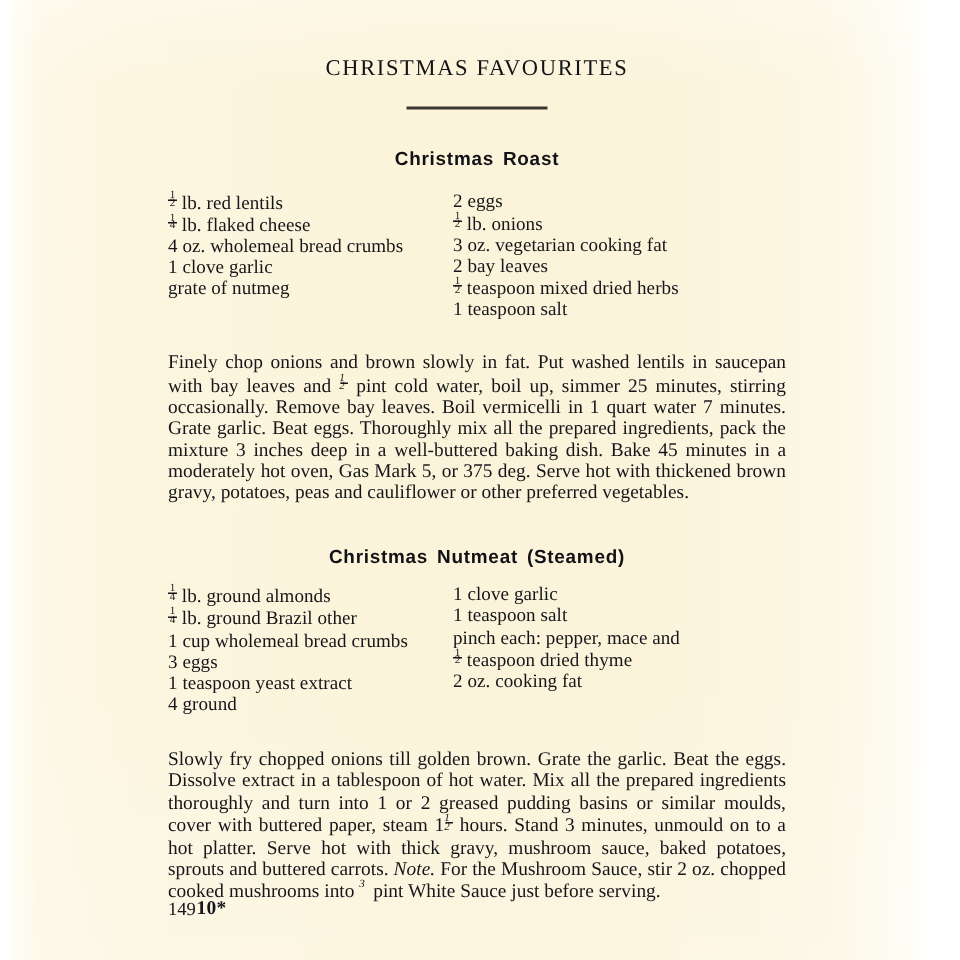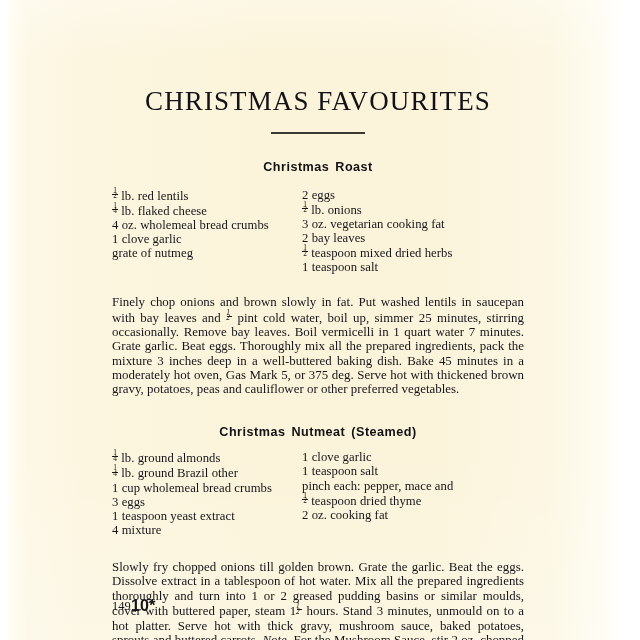--- a/index.html
+++ b/index.html
@@ -69,25 +69,25 @@
     left: 112px;
     top: 0;
     width: 412px;
     height: 640px;
     color: #17161a;
   }
 
   
   .page-title {
     text-align: center;
-    font-size: 27px;
+    font-size: 15px;
     letter-spacing: 1.1px;
     font-weight: 400;
     margin: 0;
-    padding-top: 88px;
+    padding-top: 39px;
     line-height: 1;
     color: #131216;
     font-family: "Liberation Serif", "DejaVu Serif", serif;
   }
 
   .rule {
     width: 94px;
     height: 0;
     margin: 17px auto 0 auto;
     border-top: 2px solid #2a2723;
@@ -181,25 +181,25 @@
     position: absolute;
     left: 0;
     width: 412px;
     bottom: 0;
     height: 44px;
   }
   .sig {
     position: absolute;
     left: 19px;
     top: 1px;
-    font-size: 16px;
+    font-size: 13px;
     font-weight: bold;
     letter-spacing: 0.2px;
     color: #16151a;
-    font-family: Liberation Sans, sans-serif;
+    font-family: Liberation Serif, serif;
   }
   .folio {
     position: absolute;
     left: 0;
     top: 3px;
     width: 412px;
     text-align: left;
     font-size: 12.4px;
     color: #16151a;
   }
@@ -274,21 +274,21 @@
 
         <div class="ing"><span class="frac"><i class="n">1</i><u></u><i class="d">4</i></span> <span>lb. ground Brazil other</span></div>
 
 
         <div class="ing"><span>1</span> <span>cup wholemeal bread crumbs</span></div>
 
         <div class="ing"><span>3</span> <span>eggs</span></div>
 
         <div class="ing"><span>1</span> <span>teaspoon yeast extract</span></div>
 
-        <div class="ing"><span>4</span> <span>mixture</span></div>
+        <div class="ing"><span>4</span> <span>ground</span></div>
       </div>
 
       <div class="col col-right">
 
         <div class="ing"><span>1</span> <span>clove garlic</span></div>
 
         <div class="ing"><span>1</span> <span>teaspoon salt</span></div>
 
         <div class="ing wrap"><span>pinch each: pepper, mace and</span></div>
 

